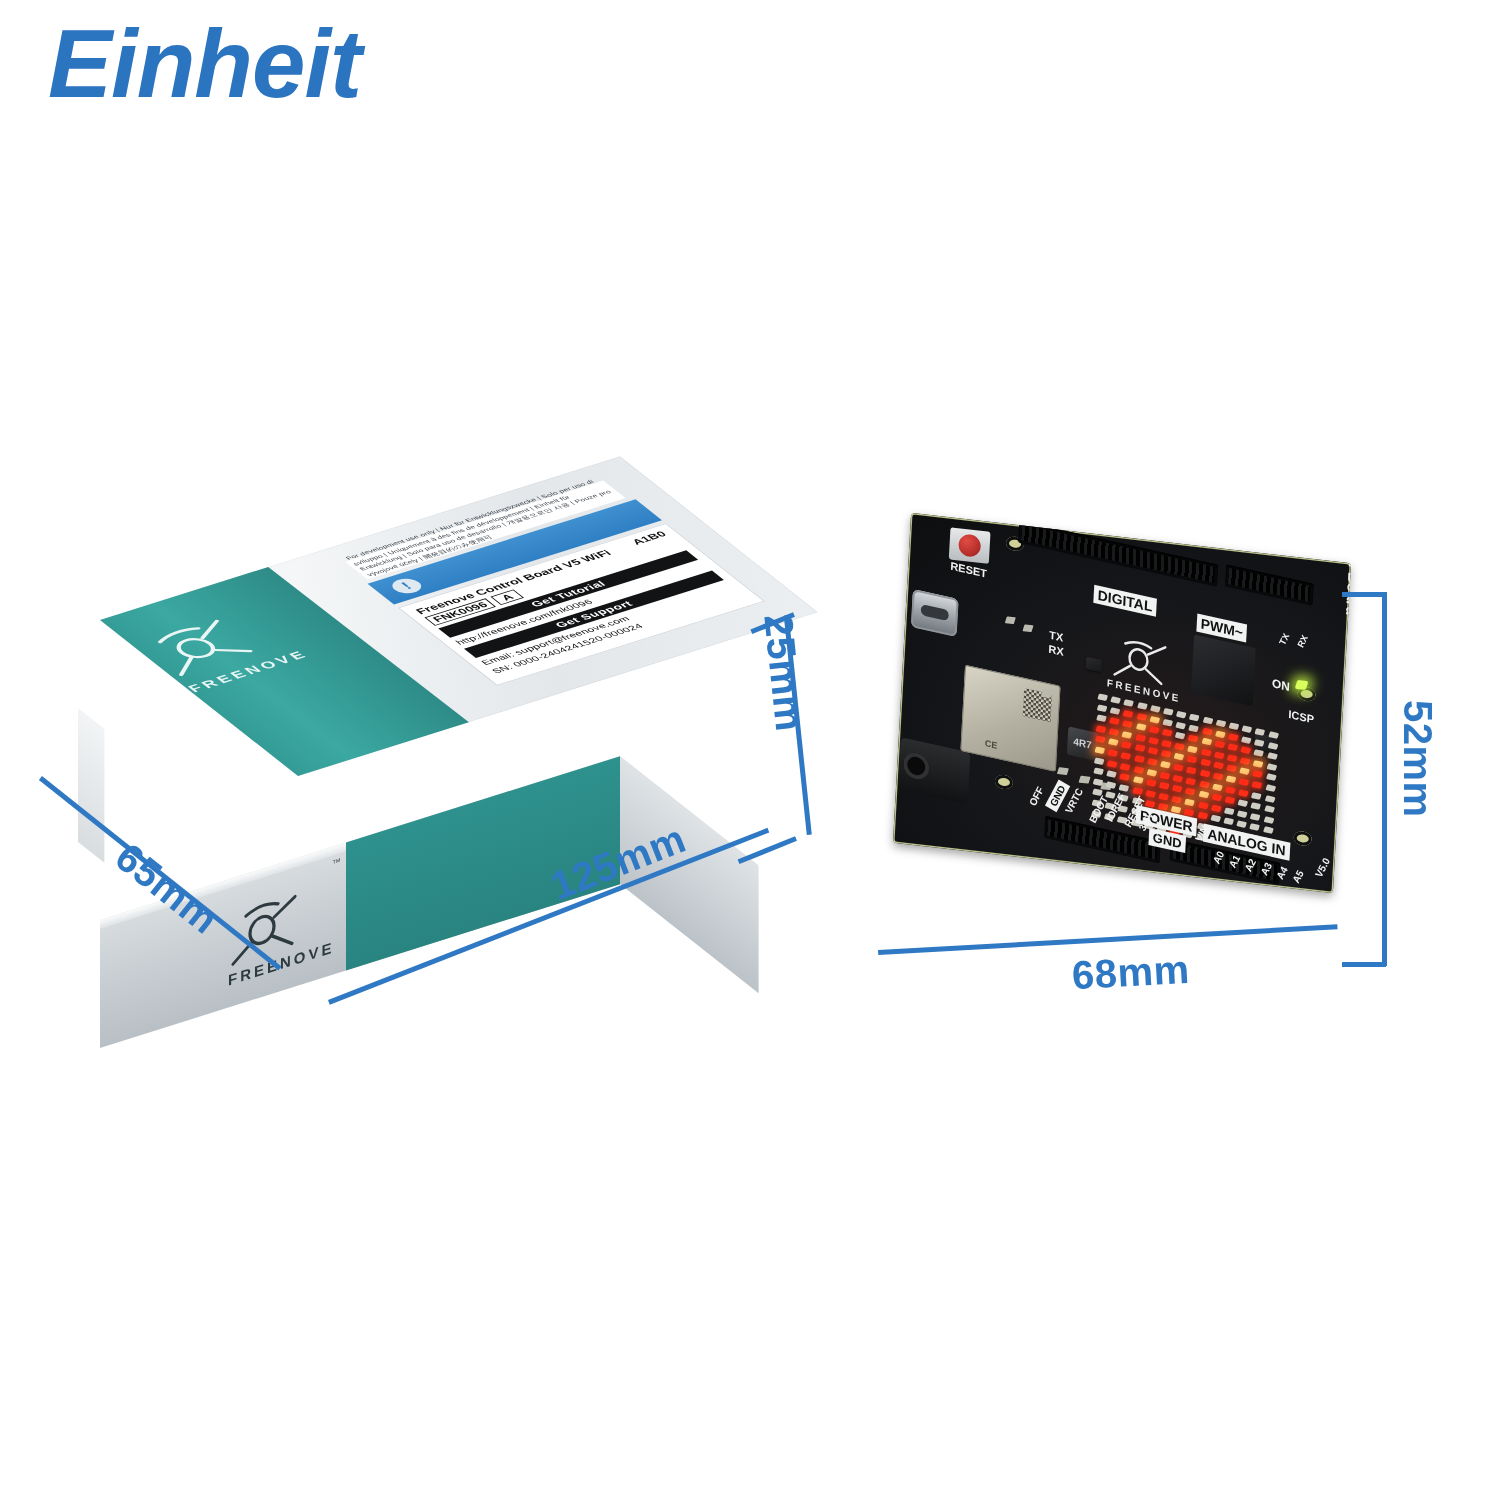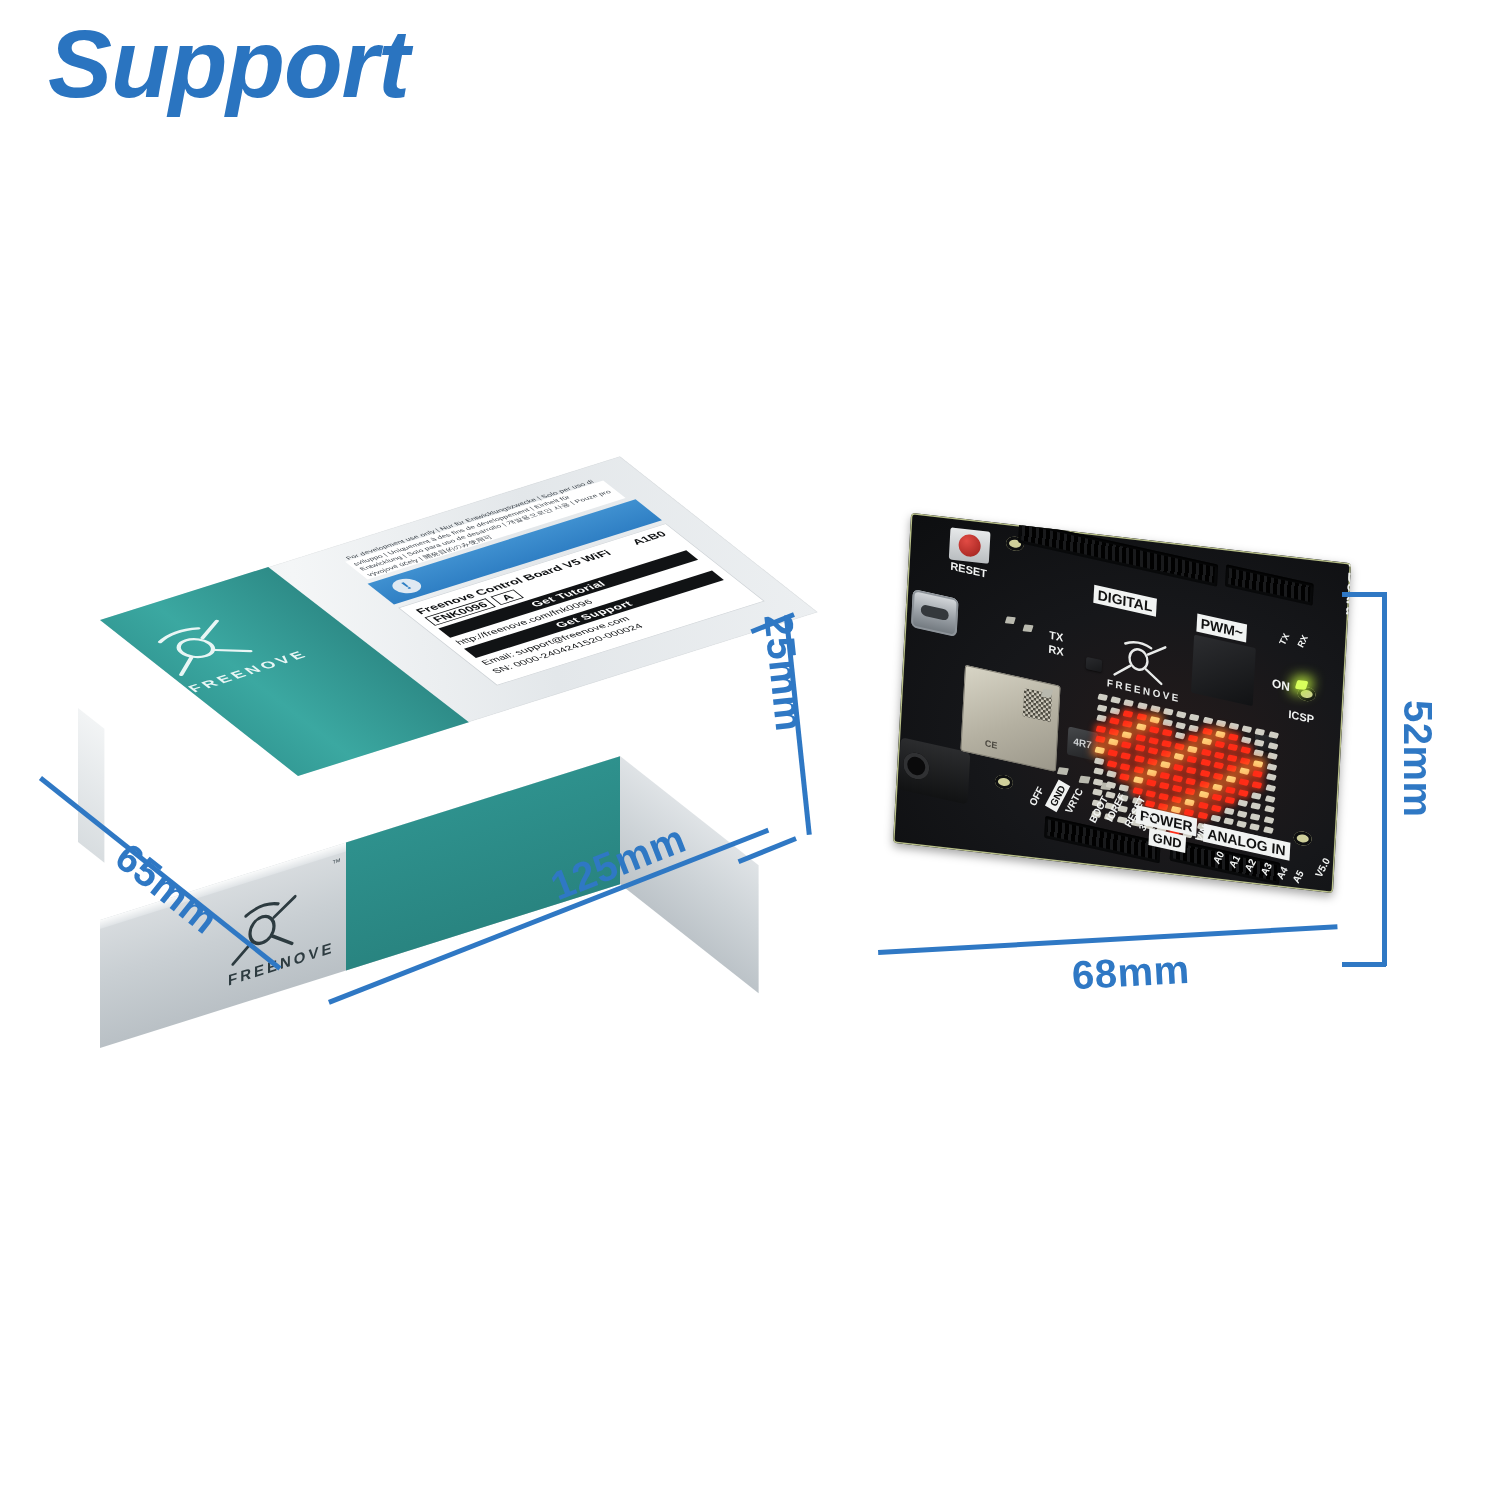--- a/index.html
+++ b/index.html
@@ -209,21 +209,21 @@
   #board-logo{position:absolute;left:196px;top:96px;width:96px;height:62px;color:#e9ebea;}
   #right-edge-text{
     position:absolute;right:-12px;top:52px;
     font-size:15px;font-weight:700;color:#f1f3f2;
     transform:rotate(90deg);transform-origin:right top;white-space:nowrap;
   }
 </style>
 </head>
 <body>
 
-<div id="page-title">Support</div>
+<div id="page-title">Einheit</div>
 
 <div id="package-box">
 
   <div class="face" id="box-leftflap"></div>
 
   <div class="face" id="box-front">
     <div id="box-front-fold"></div>
     <div id="box-front-teal"></div>
     <svg id="front-logo" viewBox="0 0 150 96">
       <g stroke="currentColor" stroke-width="3.2" fill="none" stroke-linecap="round">

